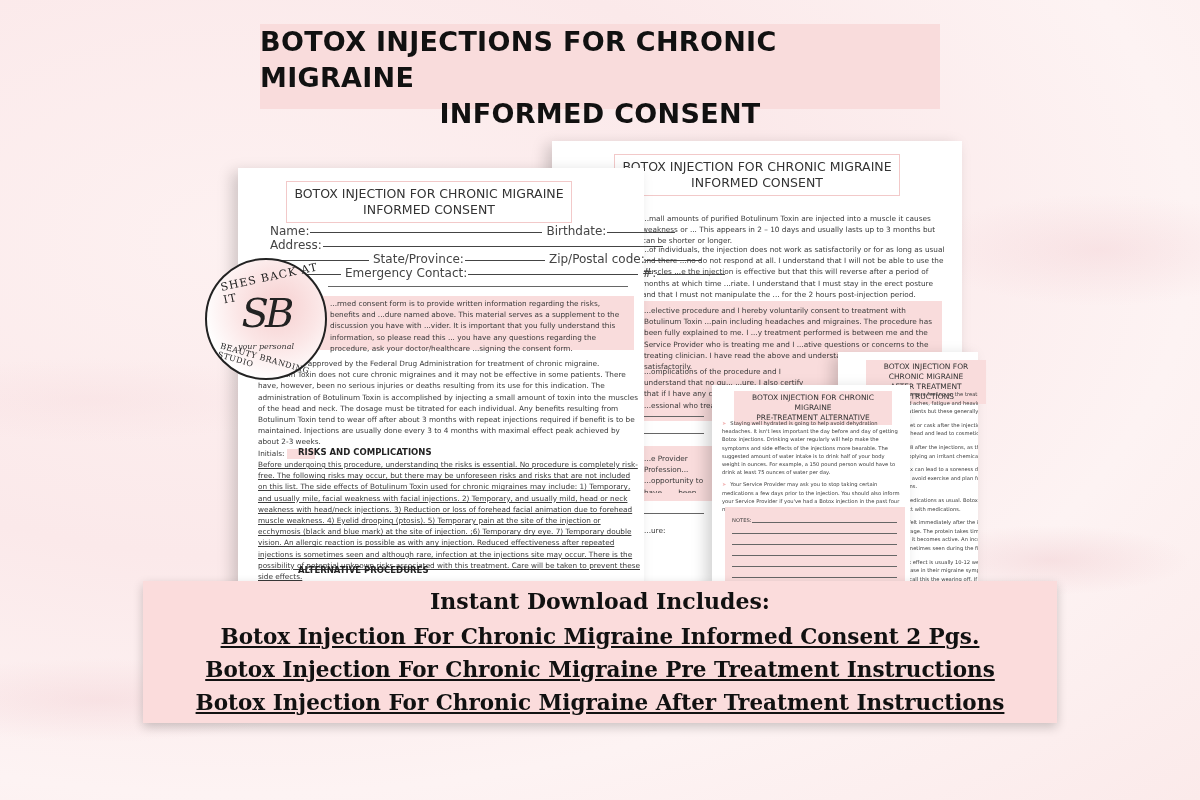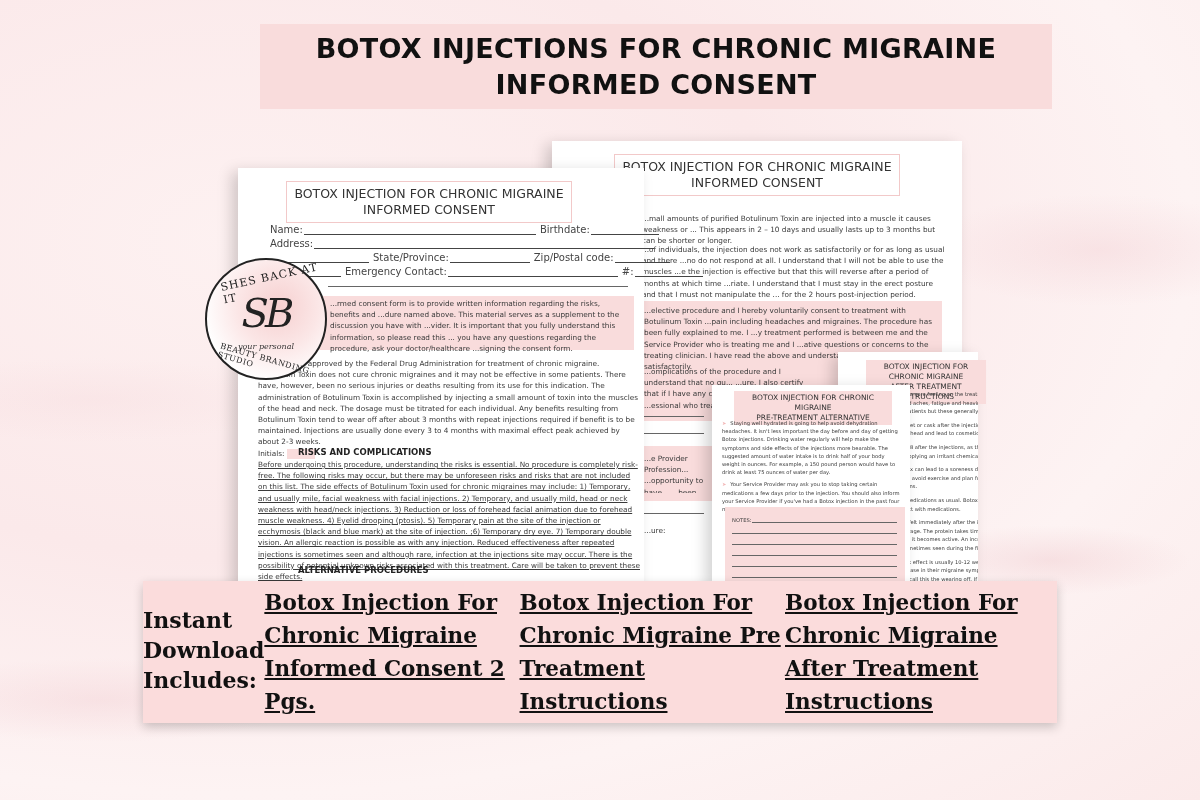--- a/index.html
+++ b/index.html
@@ -12,59 +12,59 @@
   }
   .marble {
     position: absolute; inset: 0;
     background:
       radial-gradient(ellipse 300px 60px at 100px 700px, rgba(240,200,205,0.35), transparent 70%),
       radial-gradient(ellipse 250px 80px at 1100px 250px, rgba(240,200,205,0.35), transparent 70%),
       radial-gradient(ellipse 200px 50px at 1050px 560px, rgba(235,190,195,0.35), transparent 70%),
       radial-gradient(ellipse 300px 60px at 90px 400px, rgba(245,215,218,0.3), transparent 70%);
   }
   .top-title {
-    position: absolute; left: 260px; top: 24px; width: 792px; height: 85px;
+    position: absolute; left: 260px; top: 24px; width: 680px; height: 85px;
     background: #f9dcdc;
-    display: flex; flex-direction: column; align-items: center; justify-content: center;
+    display: flex; flex-direction: column; align-items: center; justify-content: flex-start;
     font-family: "DejaVu Sans", sans-serif; font-weight: bold; font-size: 27px; line-height: 36px;
     color: #111; letter-spacing: 0.3px;
   }
   .page {
     position: absolute; background: #fff;
     box-shadow: -6px 4px 14px rgba(0,0,0,0.18);
     font-family: "DejaVu Sans", sans-serif; color: #333;
   }
   .page .hdr {
     position: absolute; border: 1.5px solid #f2c9c9; text-align: center;
     font-size: 12.5px; line-height: 16px; color: #333; padding: 4px 6px; background: #fff;
   }
   .page .hdr.pink { background: #f9dcdc; border: none; }
   .txt { position: absolute; font-size: 7.3px; line-height: 11.2px; color: #3a3a3a; }
   .txt p { margin-bottom: 4px; }
   .pinkbox { position: absolute; background: #f9dcdc; }
-  .field-row { position: absolute; display: flex; font-size: 10px; color: #444; white-space: nowrap; align-items: flex-end; padding-left: 12px; }
+  .field-row { position: absolute; display: flex; font-size: 12px; color: #444; white-space: nowrap; align-items: flex-start; padding-left: 12px; }
   .field-row .ln { border-bottom: 1px solid #444; height: 9px; margin: 0 4px 0 1px; }
   .sec-h { position: absolute; font-size: 8.5px; font-weight: bold; color: #222; margin-left: 40px; }
   .initials { display: inline-block; width: 28px; height: 10px; background: #f9dcdc; vertical-align: middle; }
   .line { position: absolute; height: 1px; background: #666; }
   .bullet { color: #f2b8b8; margin-right: 4px; }
   .stamp {
     position: absolute; left: 205px; top: 258px; width: 122px; height: 122px; border-radius: 50%;
     background: radial-gradient(circle at 60% 40%, #f6cfcf 0%, #fbe6e6 40%, #fff 75%);
     border: 2px solid #222;
   }
   .stamp .sb { position: absolute; left: 0; right: 0; top: 30px; text-align: center;
     font-family: "DejaVu Serif", serif; font-style: italic; font-size: 40px; color: #222; letter-spacing: -4px; }
   .stamp .arc-top { position: absolute; left: 14px; top: 10px; font-family: "DejaVu Serif", serif; font-size: 11px; color:#222; letter-spacing: 1px; transform: rotate(-12deg); }
   .stamp .sub { position: absolute; left: 0; right: 0; top: 82px; text-align: center; font-family: "DejaVu Serif", serif; font-style: italic; font-size: 8px; color:#333; }
   .stamp .arc-bot { position: absolute; left: 10px; top: 96px; font-family: "DejaVu Serif", serif; font-size: 8px; color:#222; letter-spacing: 0.5px; transform: rotate(16deg); }
   .banner {
     position: absolute; left: 143px; top: 581px; width: 914px; height: 142px;
     background: #fbdcdc; box-shadow: 0 4px 10px rgba(0,0,0,0.2);
-    display: flex; flex-direction: row; align-items: center; justify-content: center;
+    display: flex; flex-direction: column; align-items: center; justify-content: center;
     font-family: "DejaVu Serif", serif; color: #111;
   }
   .banner .bh { font-size: 22px; line-height: 30px; margin-bottom: 4px; font-weight: bold; }
   .banner .bl { font-size: 21.5px; line-height: 33px; font-weight: bold; text-decoration: underline; }
 </style>
 </head>
 <body>
 
 <div class="marble"></div>
 

